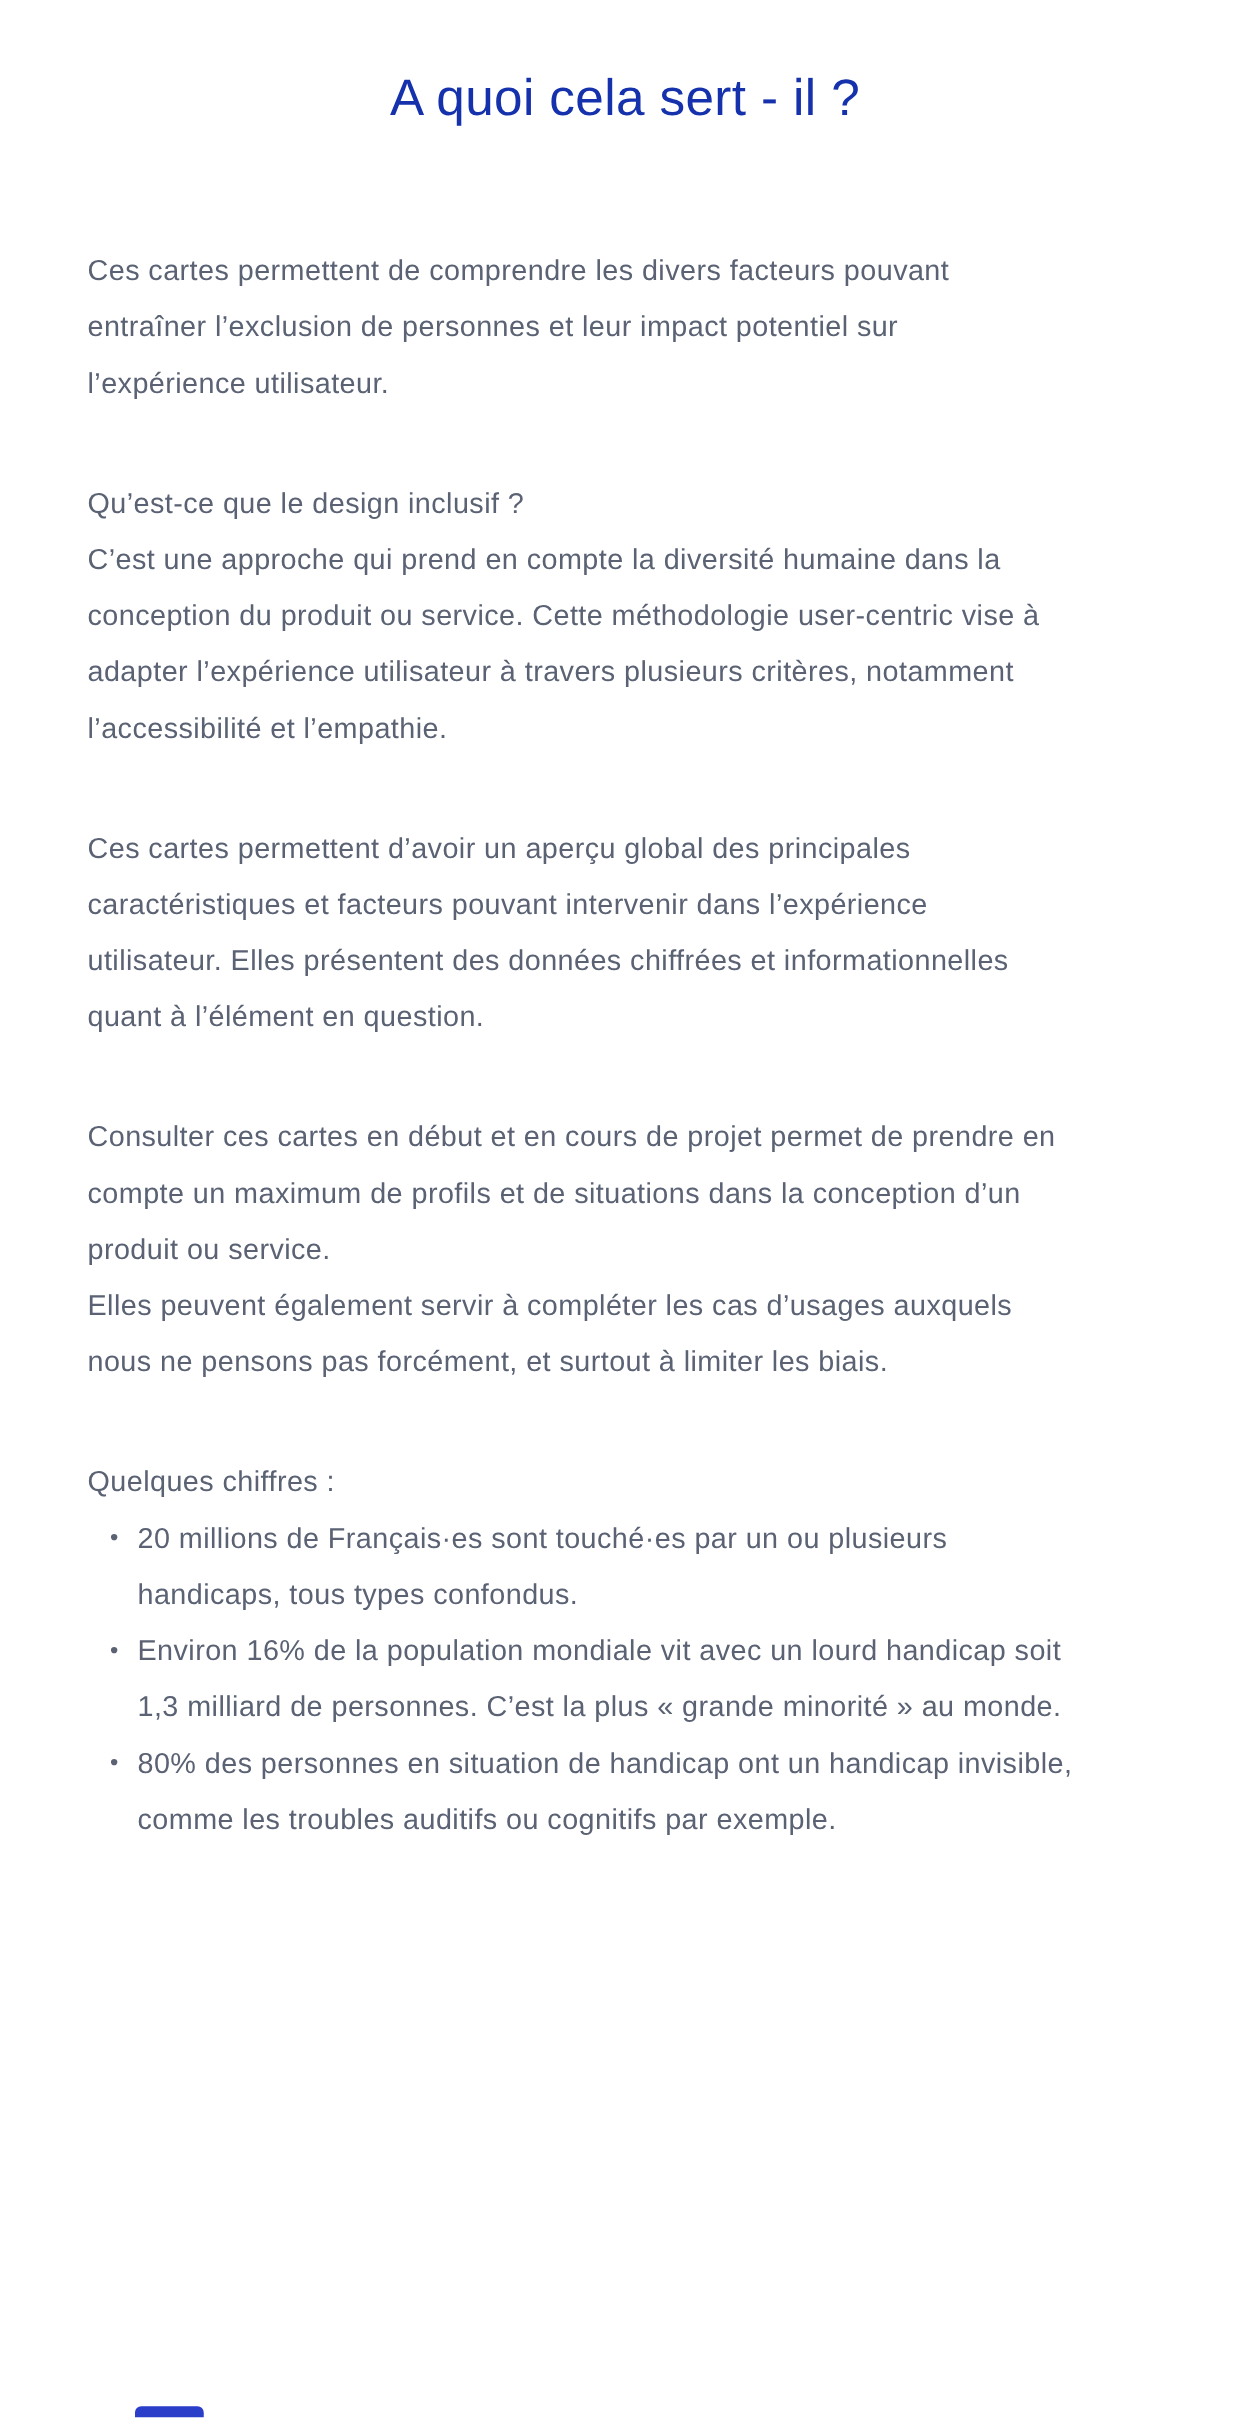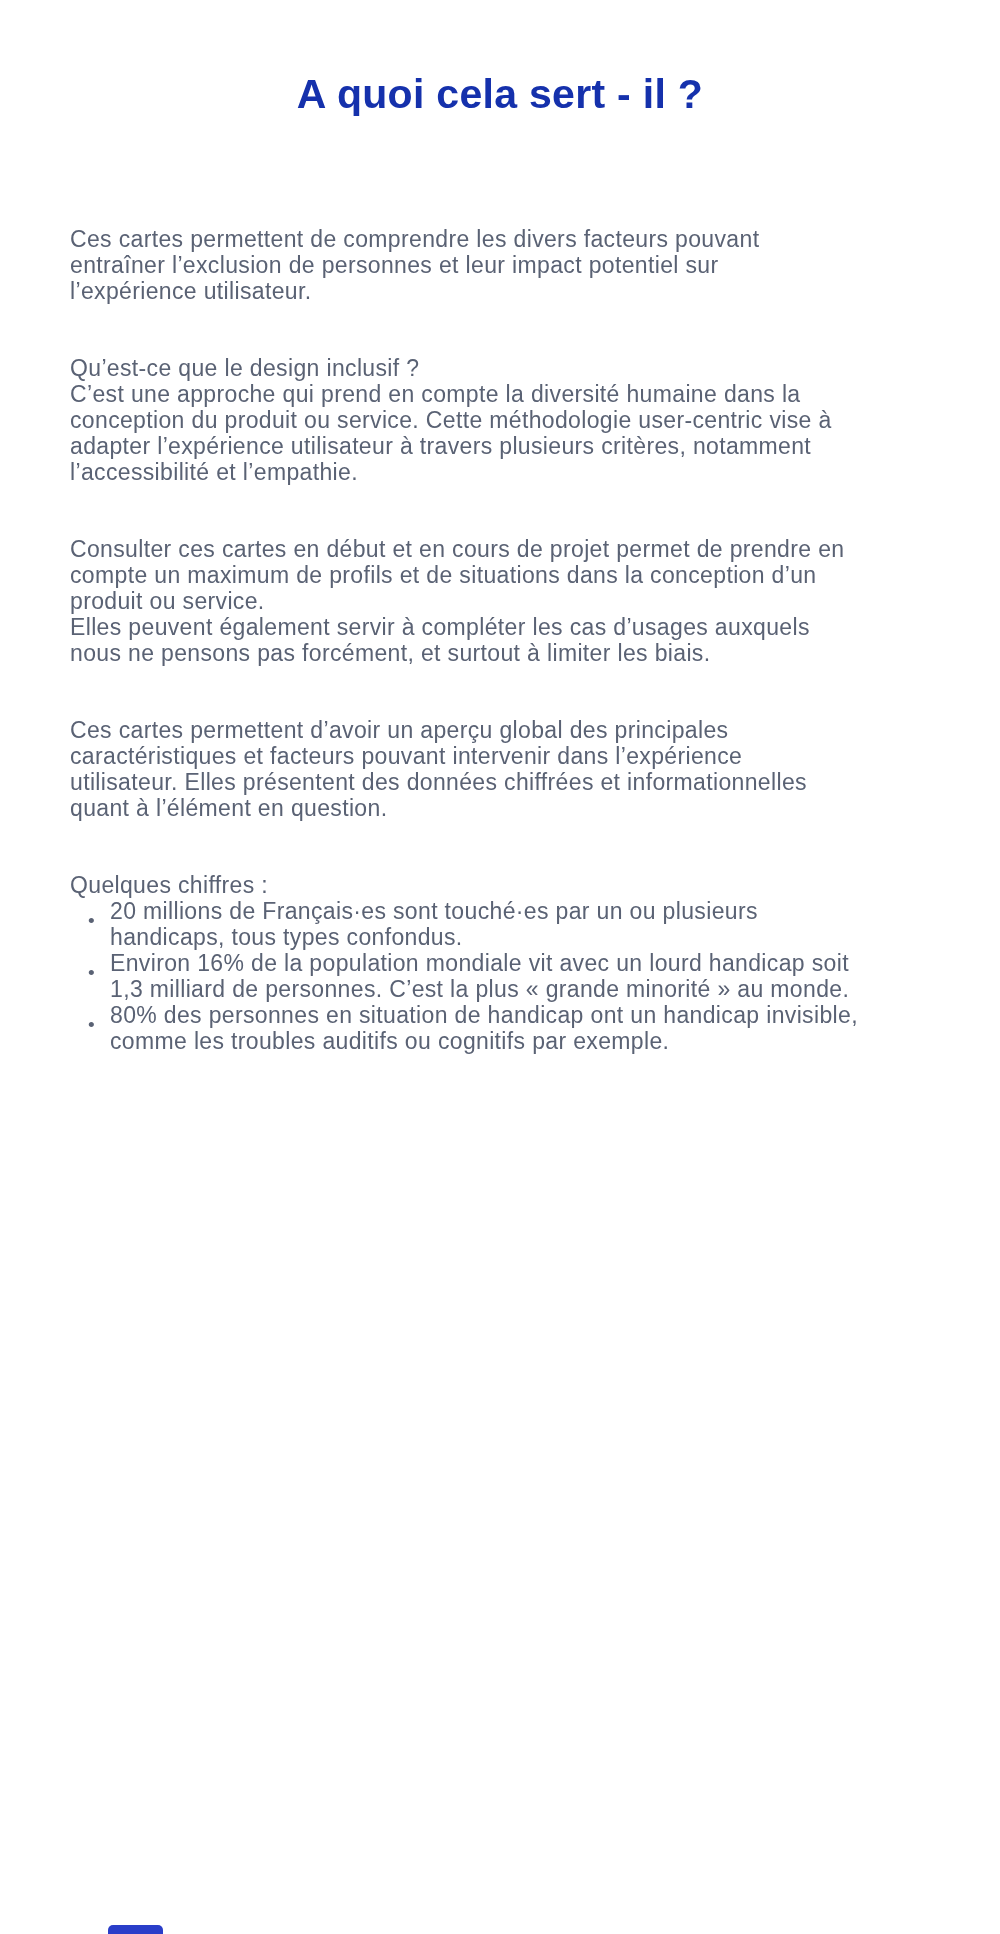--- a/index.html
+++ b/index.html
@@ -5,35 +5,35 @@
   html, body { margin: 0; padding: 0; }
   body {
     width: 1000px;
     height: 1934px;
     background: var(--bg-color, #ffffff);
     font-family: "Liberation Sans", sans-serif;
     position: relative;
     overflow: hidden;
   }
   .title {
-    margin: 16px;
+    margin: 0;
     padding-top: 58px;
     height: 41px;
     line-height: 41px;
     text-align: center;
     font-size: 41px;
-    font-weight: 700;
+    font-weight: 400;
     letter-spacing: 0.3px;
     color: var(--title-color, #1531ac);
   }
   .content {
     padding: 95px 30px 0 70px;
     color: var(--body-color, #5a6274);
     font-size: 23px;
-    line-height: 26px;
+    line-height: 45px;
     letter-spacing: 0.35px;
     font-weight: 400;
   }
   .para {
     margin: 0 0 51px 0;
     white-space: pre-line;
   }
   .figures { margin: 0; }
   .figures .intro {
     margin: 0;
@@ -79,29 +79,29 @@
 
     <div>
         <p class="para">Ces cartes permettent de comprendre les divers facteurs pouvant
 entraîner l’exclusion de personnes et leur impact potentiel sur
 l’expérience utilisateur.</p>
         <p class="para">Qu’est-ce que le design inclusif ?
 C’est une approche qui prend en compte la diversité humaine dans la
 conception du produit ou service. Cette méthodologie user-centric vise à
 adapter l’expérience utilisateur à travers plusieurs critères, notamment
 l’accessibilité et l’empathie.</p>
+        <p class="para">Ces cartes permettent d’avoir un aperçu global des principales
+caractéristiques et facteurs pouvant intervenir dans l’expérience
+utilisateur. Elles présentent des données chiffrées et informationnelles
+quant à l’élément en question.</p>
         <p class="para">Consulter ces cartes en début et en cours de projet permet de prendre en
 compte un maximum de profils et de situations dans la conception d’un
 produit ou service.
 Elles peuvent également servir à compléter les cas d’usages auxquels
 nous ne pensons pas forcément, et surtout à limiter les biais.</p>
-        <p class="para">Ces cartes permettent d’avoir un aperçu global des principales
-caractéristiques et facteurs pouvant intervenir dans l’expérience
-utilisateur. Elles présentent des données chiffrées et informationnelles
-quant à l’élément en question.</p>
       </div>
 
     <div class="figures">
       <p class="intro">Quelques chiffres :</p>
       <ul class="bullets">
           <li class="bullet">20 millions de Français·es sont touché·es par un ou plusieurs
 handicaps, tous types confondus.</li>
           <li class="bullet">Environ 16% de la population mondiale vit avec un lourd handicap soit
 1,3 milliard de personnes. C’est la plus « grande minorité » au monde.</li>
           <li class="bullet">80% des personnes en situation de handicap ont un handicap invisible,

